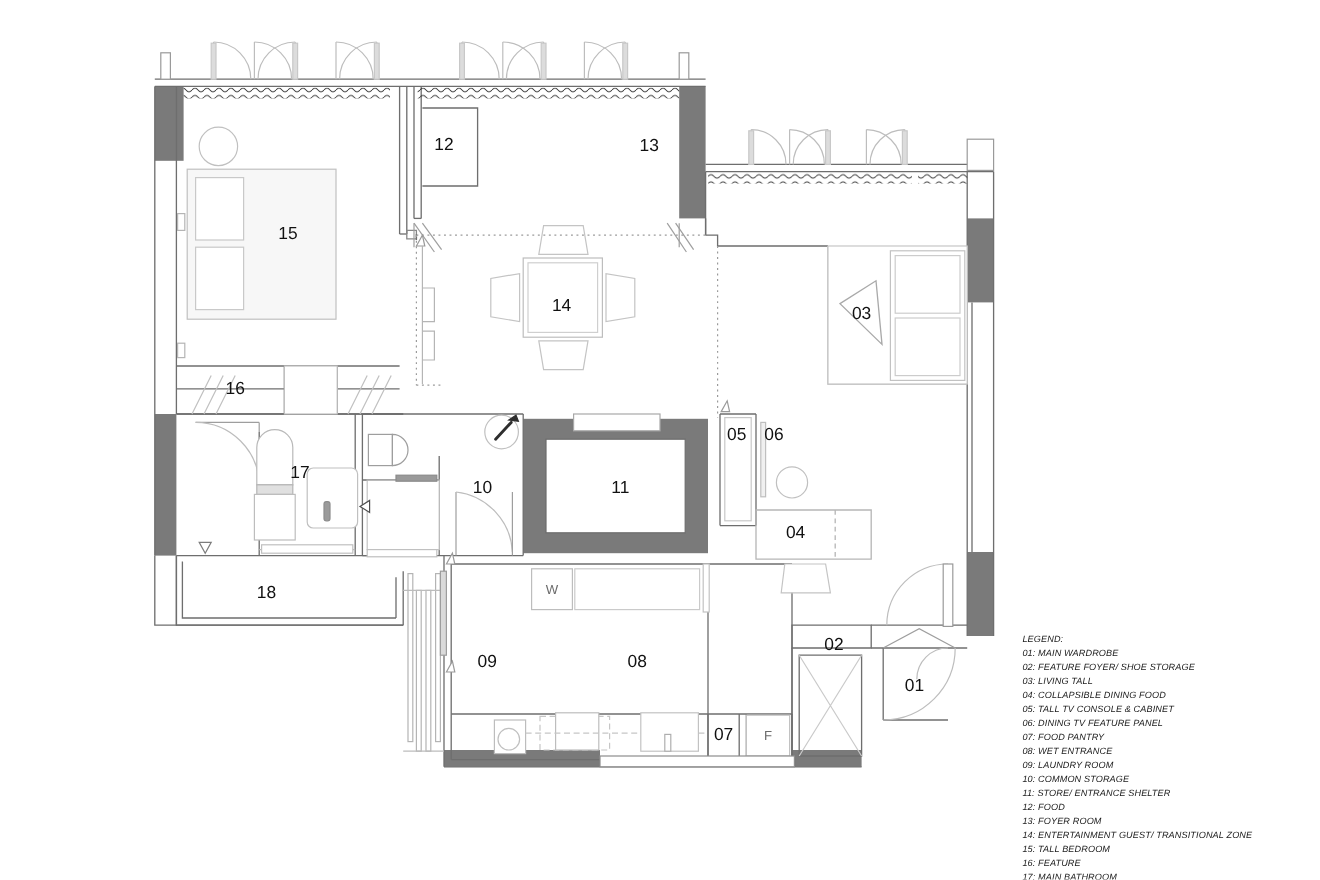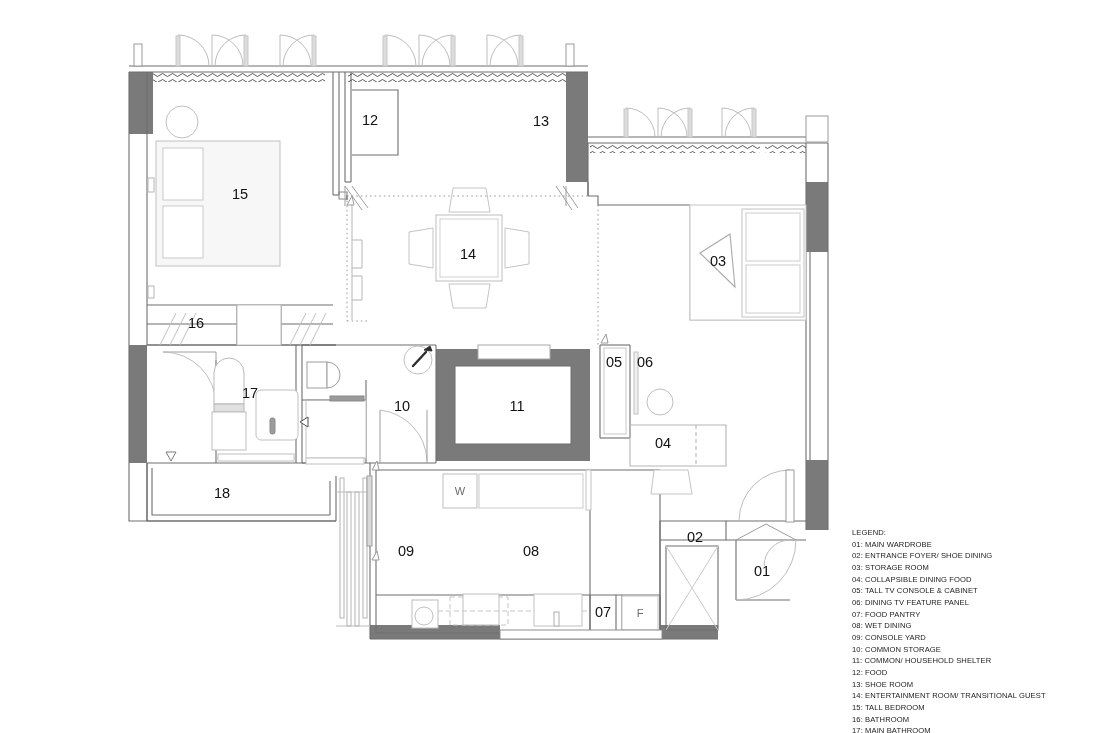--- a/index.html
+++ b/index.html
@@ -6,21 +6,21 @@
   body{width:1100px;height:733px;font-family:"Liberation Sans",sans-serif;overflow:hidden;position:relative;}
   #plan-wrap{position:absolute;left:0;top:0;width:1100px;height:733px;}
   svg#floorplan{display:block;}
   .legend{
     position:absolute;left:852px;top:527px;width:240px;
     font-family:"Liberation Sans",sans-serif;
     font-size:7.6px;line-height:11.65px;color:#1a1a1a;
     letter-spacing:.1px;
   }
   .legend .lg-title{font-size:7.6px;}
-  .legend .lg-row{white-space:nowrap;}
+  .legend .lg-row{white-space:nowrap;font-style:italic;}
 </style>
 </head>
 <body>
 
 <div id="plan-wrap">
 
 <svg id="floorplan" width="1100" height="733" viewBox="0 0 1100 733" shape-rendering="geometricPrecision">
 
   <defs>
 
@@ -354,30 +354,30 @@
     <text x="460" y="495">W</text>
     <text x="640" y="617">F</text>
   </g>
 
 </svg>
 </div>
 
 <div class="legend">
   <div class="lg-title lg-row">LEGEND:</div>
   <div class="lg-row">01: MAIN WARDROBE</div>
-  <div class="lg-row">02: ENTRANCE FOYER/ SHOE DINING</div>
-  <div class="lg-row">03: STORAGE ROOM</div>
+  <div class="lg-row">02: FEATURE FOYER/ SHOE STORAGE</div>
+  <div class="lg-row">03: LIVING TALL</div>
   <div class="lg-row">04: COLLAPSIBLE DINING FOOD</div>
   <div class="lg-row">05: TALL TV CONSOLE &amp; CABINET</div>
   <div class="lg-row">06: DINING TV FEATURE PANEL</div>
   <div class="lg-row">07: FOOD PANTRY</div>
-  <div class="lg-row">08: WET DINING</div>
-  <div class="lg-row">09: CONSOLE YARD</div>
+  <div class="lg-row">08: WET ENTRANCE</div>
+  <div class="lg-row">09: LAUNDRY ROOM</div>
   <div class="lg-row">10: COMMON STORAGE</div>
-  <div class="lg-row">11: COMMON/ HOUSEHOLD SHELTER</div>
+  <div class="lg-row">11: STORE/ ENTRANCE SHELTER</div>
   <div class="lg-row">12: FOOD</div>
-  <div class="lg-row">13: SHOE ROOM</div>
-  <div class="lg-row">14: ENTERTAINMENT ROOM/ TRANSITIONAL GUEST</div>
+  <div class="lg-row">13: FOYER ROOM</div>
+  <div class="lg-row">14: ENTERTAINMENT GUEST/ TRANSITIONAL ZONE</div>
   <div class="lg-row">15: TALL BEDROOM</div>
-  <div class="lg-row">16: BATHROOM</div>
+  <div class="lg-row">16: FEATURE</div>
   <div class="lg-row">17: MAIN BATHROOM</div>
 
 </div>
 
 </body></html>

